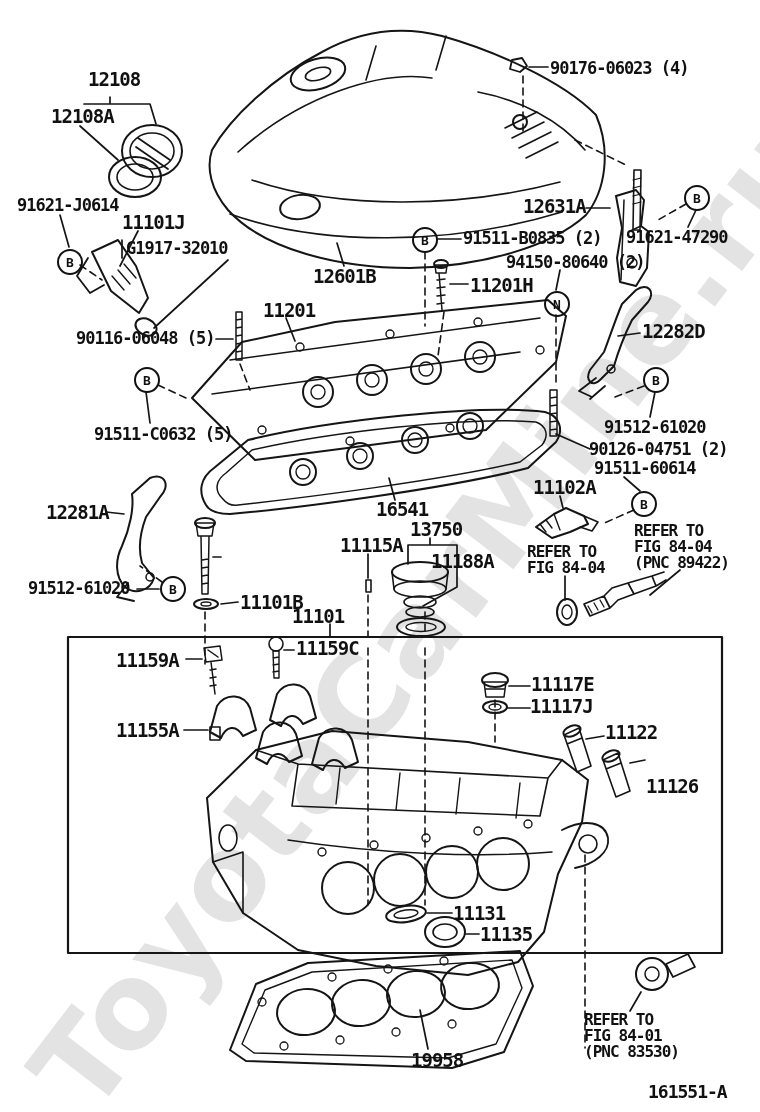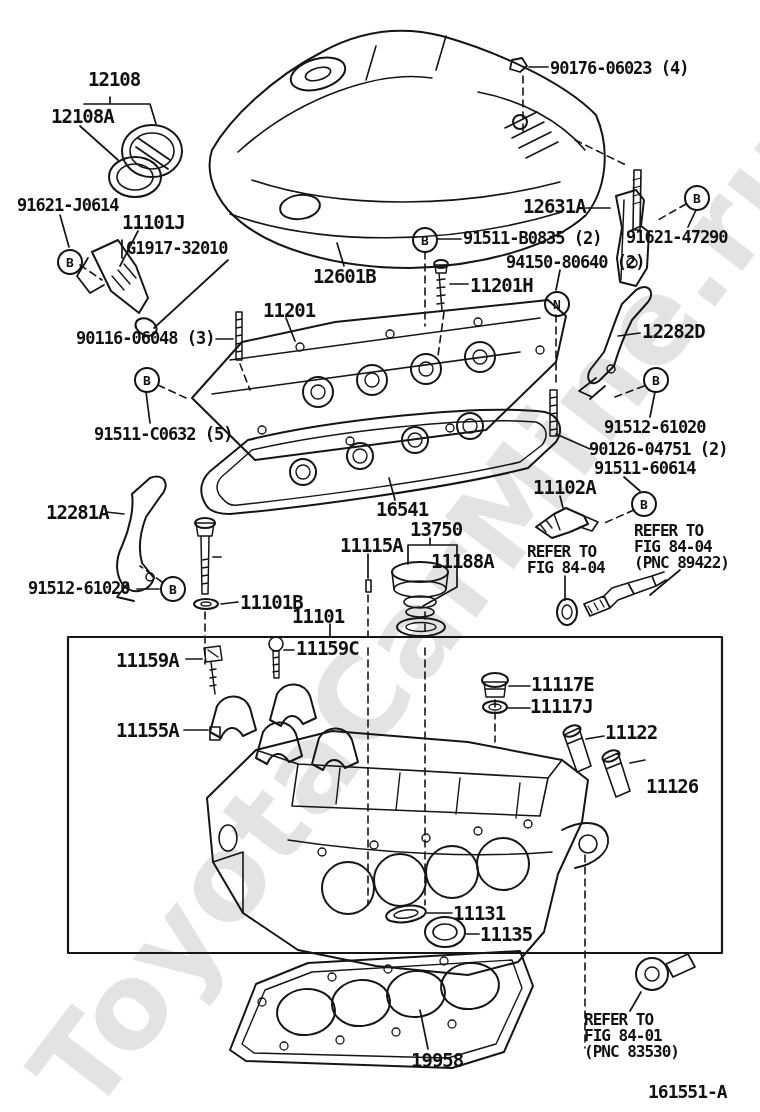--- a/index.html
+++ b/index.html
@@ -297,21 +297,21 @@
   <div class="lbl" style="left:17px;top:197px">91621-J0614</div>
   <div class="lbl big" style="left:122px;top:213px">11101J</div>
   <div class="lbl" style="left:126px;top:240px">G1917-32010</div>
   <div class="lbl big" style="left:523px;top:197px">12631A</div>
   <div class="lbl" style="left:463px;top:230px">91511-B0835 (2)</div>
   <div class="lbl" style="left:626px;top:229px">91621-47290</div>
   <div class="lbl" style="left:506px;top:254px">94150-80640 (2)</div>
   <div class="lbl big" style="left:470px;top:276px">11201H</div>
   <div class="lbl big" style="left:313px;top:267px">12601B</div>
   <div class="lbl big" style="left:263px;top:301px">11201</div>
-  <div class="lbl" style="left:76px;top:330px">90116-06048 (3)</div>
+  <div class="lbl" style="left:76px;top:330px">90116-06048 (5)</div>
   <div class="lbl big" style="left:642px;top:322px">12282D</div>
   <div class="lbl" style="left:94px;top:426px">91511-C0632 (5)</div>
   <div class="lbl" style="left:604px;top:419px">91512-61020</div>
   <div class="lbl" style="left:589px;top:441px">90126-04751 (2)</div>
   <div class="lbl" style="left:594px;top:460px">91511-60614</div>
   <div class="lbl big" style="left:46px;top:503px">12281A</div>
   <div class="lbl big" style="left:533px;top:478px">11102A</div>
   <div class="lbl big" style="left:376px;top:500px">16541</div>
   <div class="lbl big" style="left:410px;top:520px">13750</div>
   <div class="lbl big" style="left:340px;top:536px">11115A</div>

